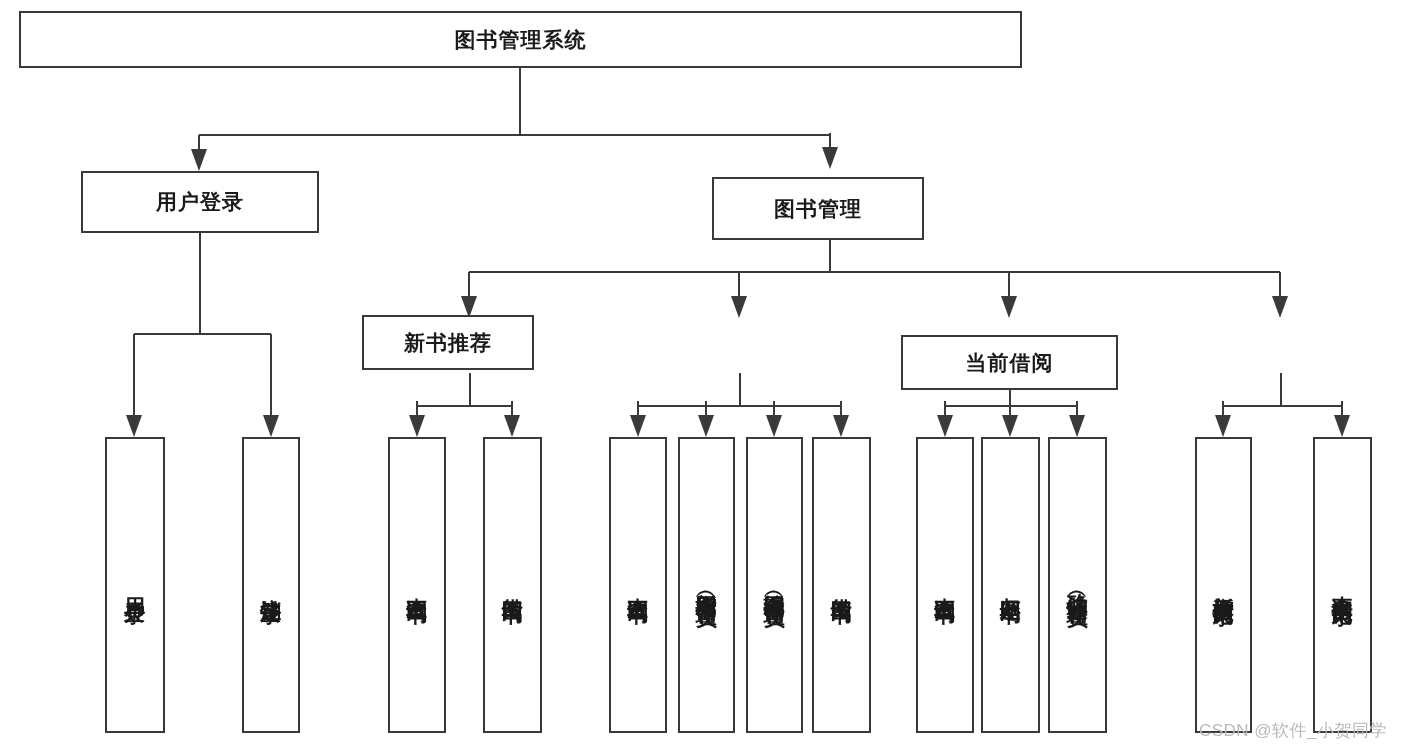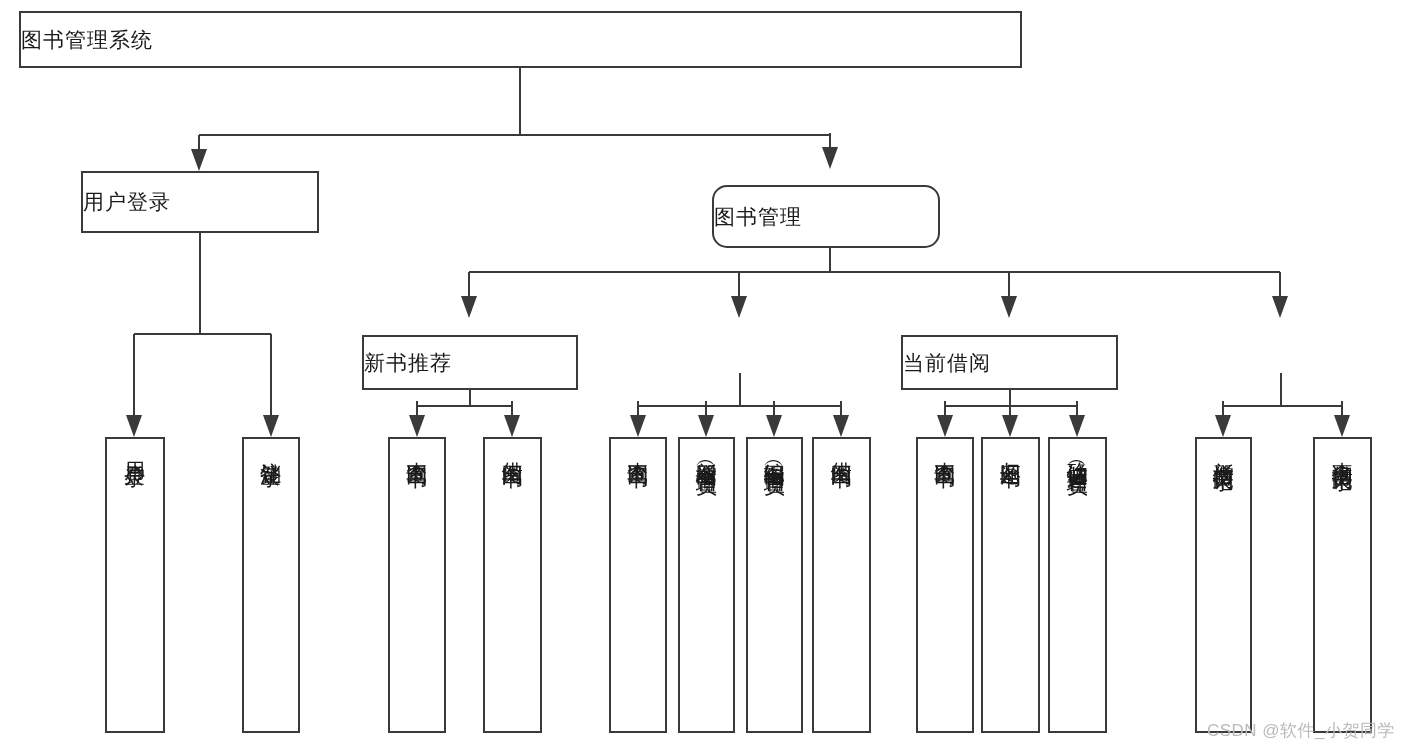--- a/index.html
+++ b/index.html
@@ -26,22 +26,23 @@
     height: 747px;
     pointer-events: none;
   }
   .node {
     position: absolute;
     box-sizing: border-box;
     background: #ffffff;
     border: 2.5px solid #3a3a3a;
     display: flex;
     align-items: center;
-    justify-content: flex-start;
+    justify-content: center;
     color: #1a1a1a;
+    font-weight: bold;
   }
   .node.horizontal {
     font-size: 21px;
     letter-spacing: 1px;
     line-height: 1.1;
   }
   .node.vertical {
     writing-mode: vertical-rl;
     text-orientation: upright;
     font-size: 21px;
@@ -55,21 +56,21 @@
     white-space: normal;
     text-align: center;
     line-height: 1.12;
   }
   .node-label {
     display: block;
     white-space: nowrap;
   }
   #watermark {
     position: absolute;
-    right: 10px;
+    right: 18px;
     bottom: 5px;
     font-size: 17px;
     color: #b9b9b9;
     letter-spacing: 0.5px;
     white-space: nowrap;
     user-select: none;
   }
 </style>
 </head>
 <body>
@@ -150,25 +151,25 @@
       <polygon points="1334,415 1350,415 1342,437" fill="#3a3a3a"></polygon>
     </svg>
 
   <div class="node horizontal" style="left: 19px; top: 11px; width: 1003px; height: 57px;">
     <span class="node-label">图书管理系统</span>
   </div>
 
   <div class="node horizontal" style="left: 81px; top: 171px; width: 238px; height: 62px;">
     <span class="node-label">用户登录</span>
   </div>
-  <div class="node horizontal" style="left: 712px; top: 185px; width: 228px; height: 63px; border-radius: 15px;">
+  <div class="node horizontal" style="left: 712px; top: 177px; width: 212px; height: 63px;">
     <span class="node-label">图书管理</span>
   </div>
 
-  <div class="node horizontal" style="left: 362px; top: 335px; width: 216px; height: 55px;">
+  <div class="node horizontal" style="left: 362px; top: 315px; width: 172px; height: 55px;">
     <span class="node-label">新书推荐</span>
   </div>
   <div class="node horizontal" style="left: 901px; top: 335px; width: 217px; height: 55px;">
     <span class="node-label">当前借阅</span>
   </div>
 
   <div class="node vertical" style="left: 105px; top: 437px; width: 60px; height: 296px;">
     <span class="node-label">用户登录</span>
   </div>
   <div class="node vertical" style="left: 242px; top: 437px; width: 58px; height: 296px;">

